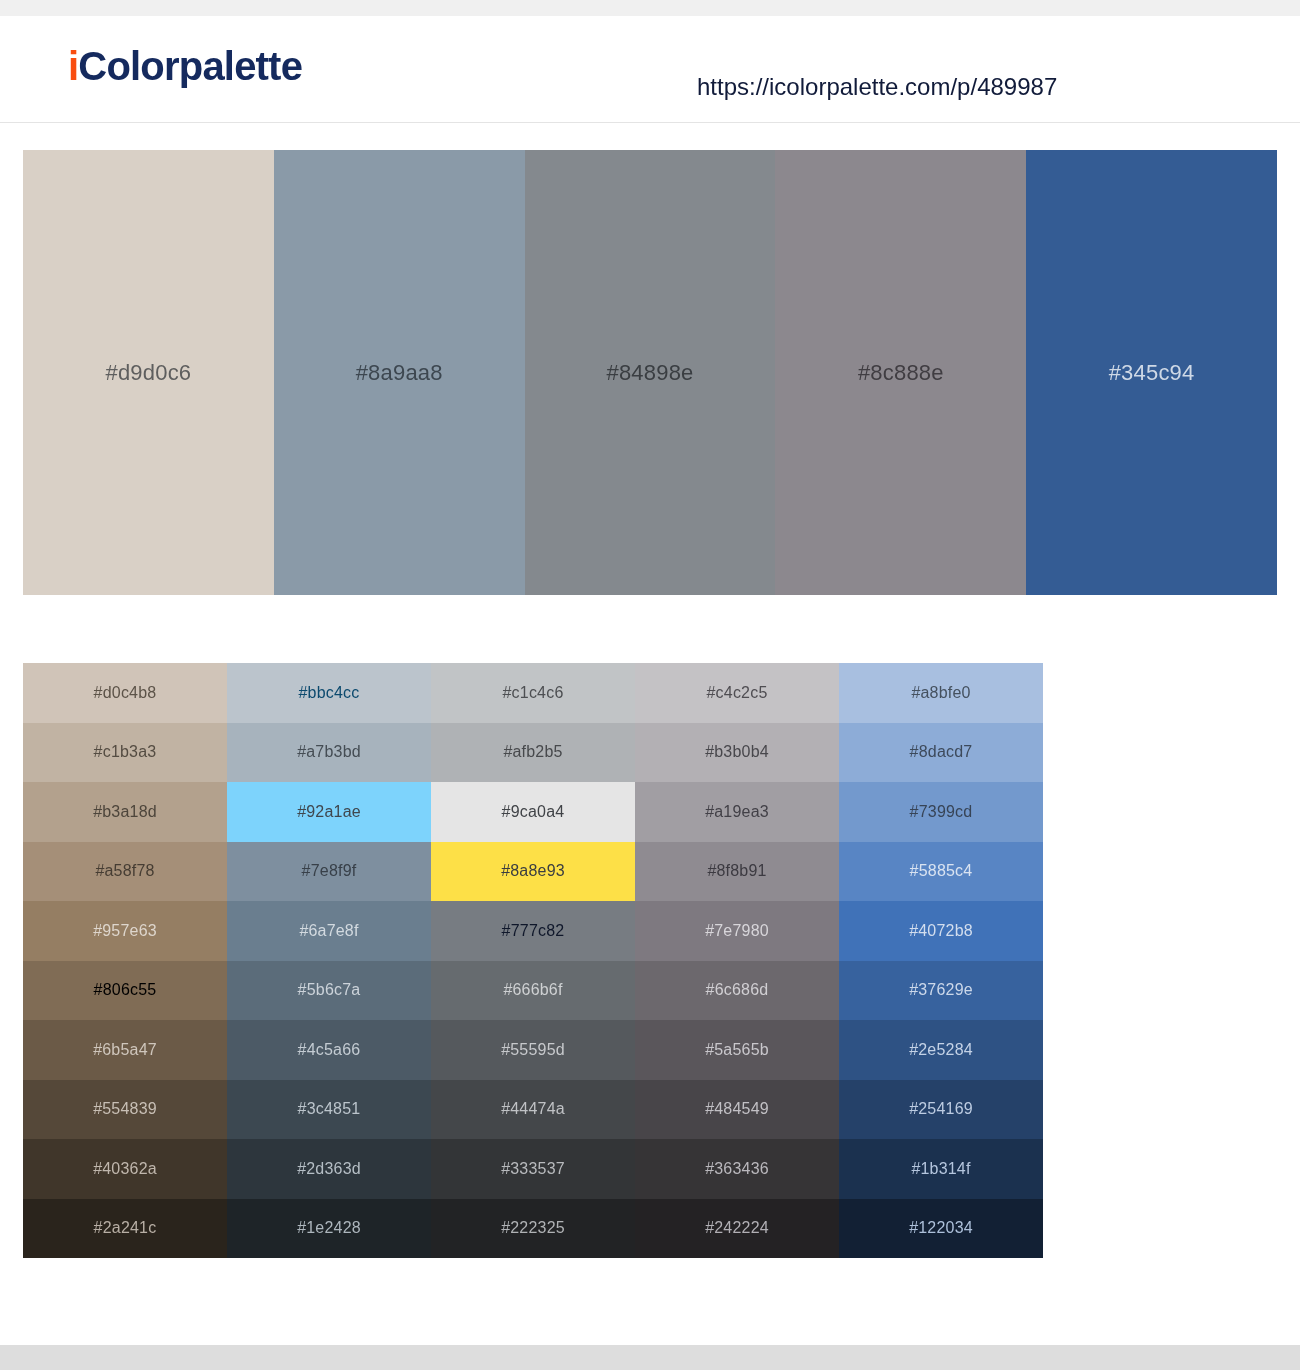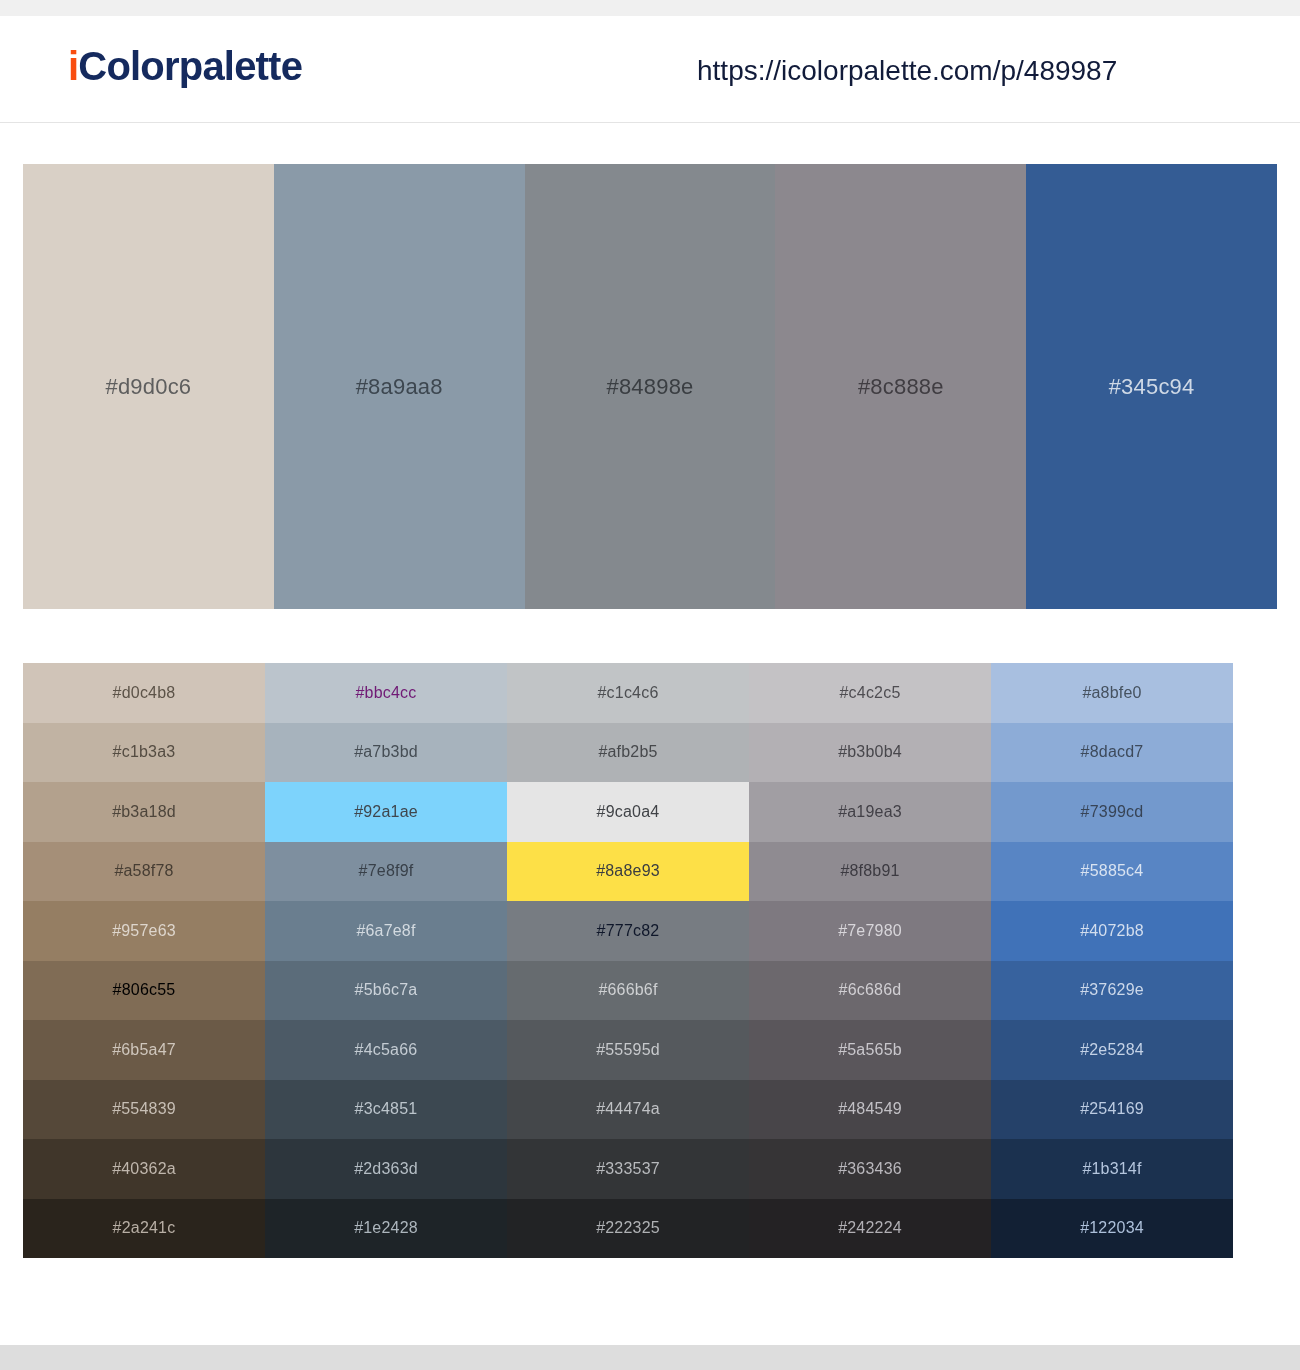--- a/index.html
+++ b/index.html
@@ -49,32 +49,32 @@
     letter-spacing: -0.8px;
     white-space: nowrap;
     line-height: 1;
   }
   .brand .brand-i { color: #f94d10; }
   .brand .brand-rest { color: #152a5e; }
 
   .page-url {
     position: absolute;
     left: 697px;
-    top: 41px;
-    font-size: 28px;
+    top: 59px;
+    font-size: 24px;
     color: #111b3a;
     white-space: nowrap;
     line-height: 1;
   }
 
   
   .palette-strip {
     position: absolute;
     left: 23px;
-    top: 164px;
+    top: 150px;
     width: 1254px;
     height: 445px;
     display: flex;
   }
   .palette-cell {
     flex: 1 1 0;
     display: flex;
     align-items: center;
     justify-content: center;
     position: relative;
@@ -83,21 +83,21 @@
     font-size: 22px;
     letter-spacing: 0.2px;
     line-height: 1;
   }
 
   
   .shades-grid {
     position: absolute;
     left: 23px;
     top: 663px;
-    width: 1210px;
+    width: 1020px;
     height: 595px;
     display: flex;
   }
   .shade-col {
     flex: 1 1 0;
     display: flex;
     flex-direction: column;
   }
   .shade-cell {
     flex: 1 1 0;
@@ -181,21 +181,21 @@
         </div>
         <div class="shade-cell" style="background: rgb(64, 54, 42);">
           <span class="shade-label" style="color: rgb(192, 183, 173);">#40362a</span>
         </div>
         <div class="shade-cell" style="background: rgb(42, 36, 28);">
           <span class="shade-label" style="color: rgb(184, 175, 165);">#2a241c</span>
         </div>
       </div>
       <div class="shade-col">
         <div class="shade-cell" style="background: rgb(187, 196, 204);">
-          <span class="shade-label" style="color: #701a75;">#bbc4cc</span>
+          <span class="shade-label" style="color: #0c4a6e;">#bbc4cc</span>
         </div>
         <div class="shade-cell" style="background: rgb(167, 179, 189);">
           <span class="shade-label" style="color: rgb(69, 77, 84);">#a7b3bd</span>
         </div>
         <div class="shade-cell" style="background: #7dd3fc;">
           <span class="shade-label" style="color: rgb(63, 70, 77);">#92a1ae</span>
         </div>
         <div class="shade-cell" style="background: rgb(126, 143, 159);">
           <span class="shade-label" style="color: rgb(56, 64, 73);">#7e8f9f</span>
         </div>

